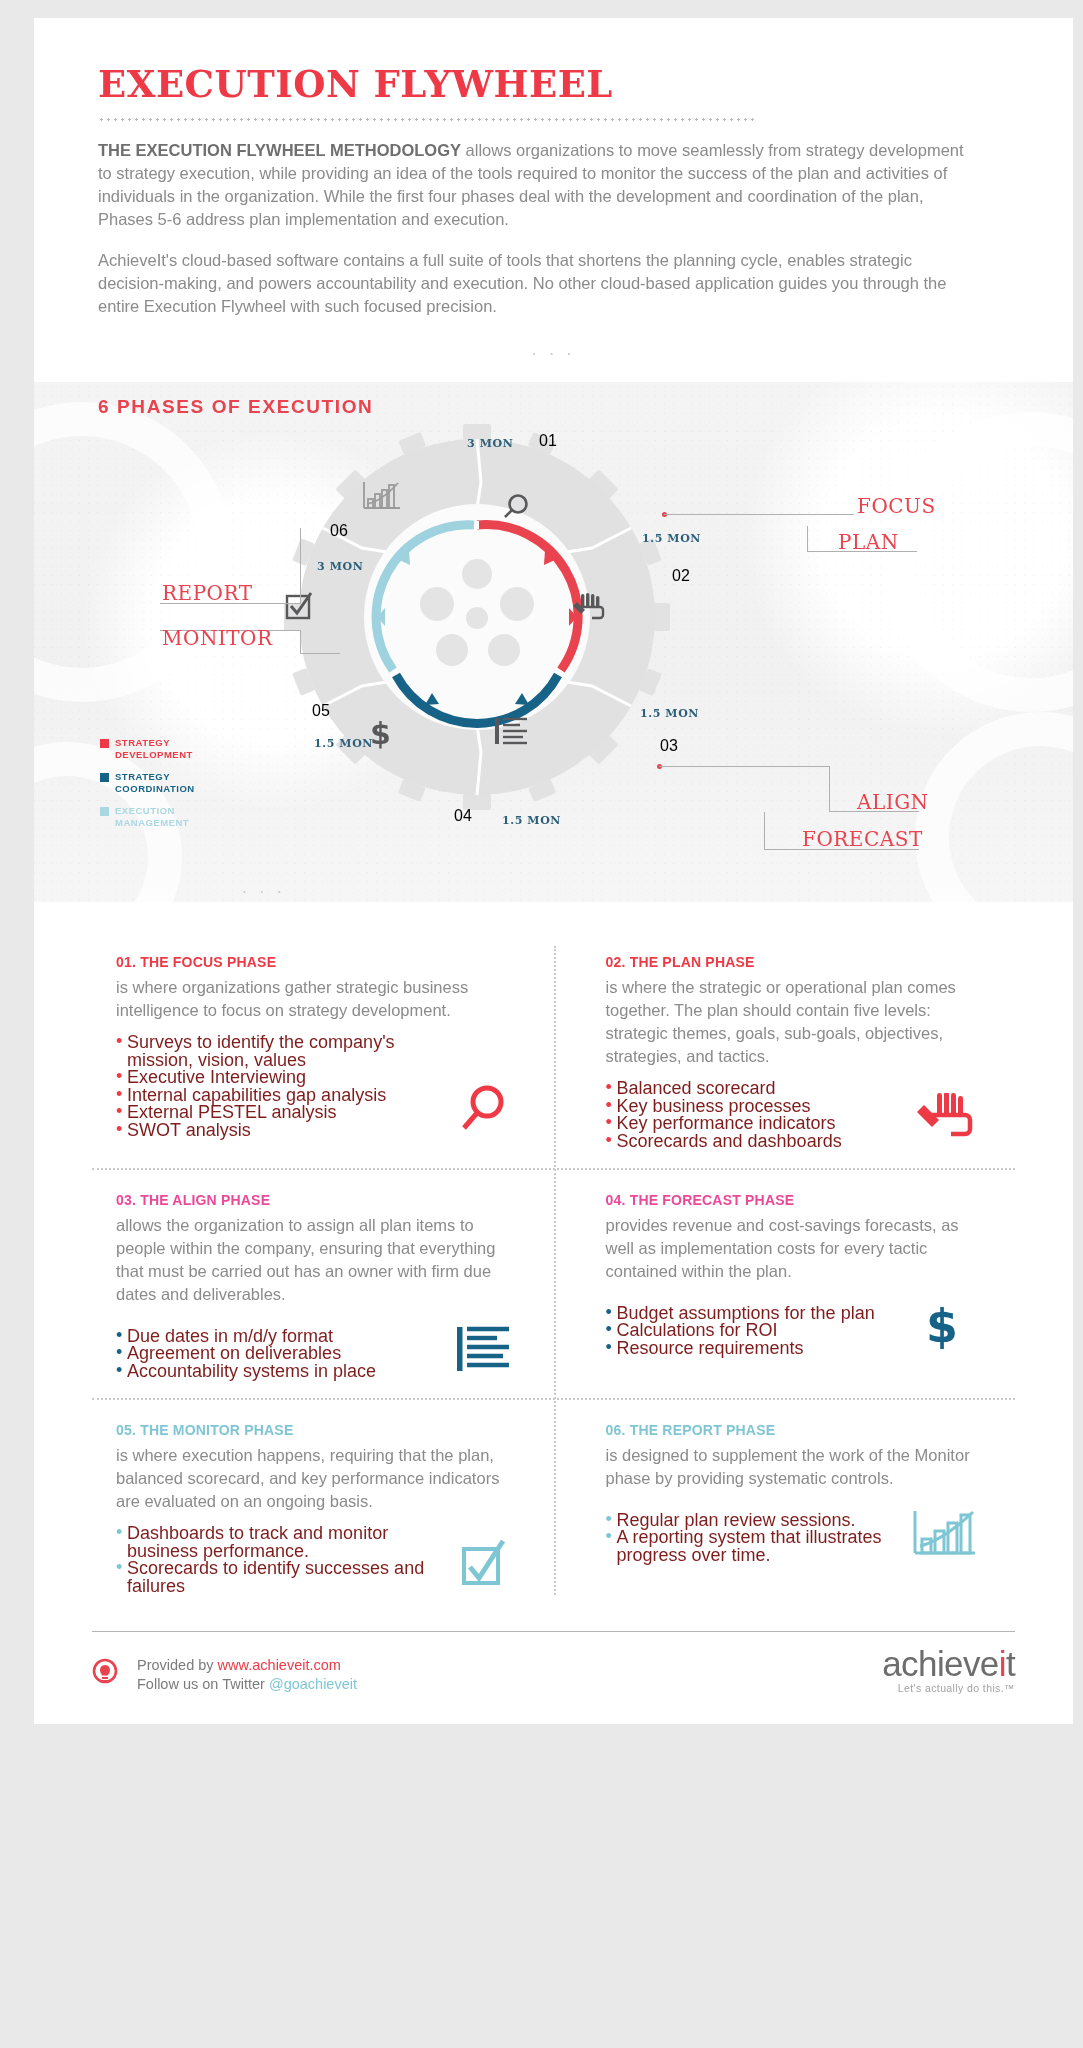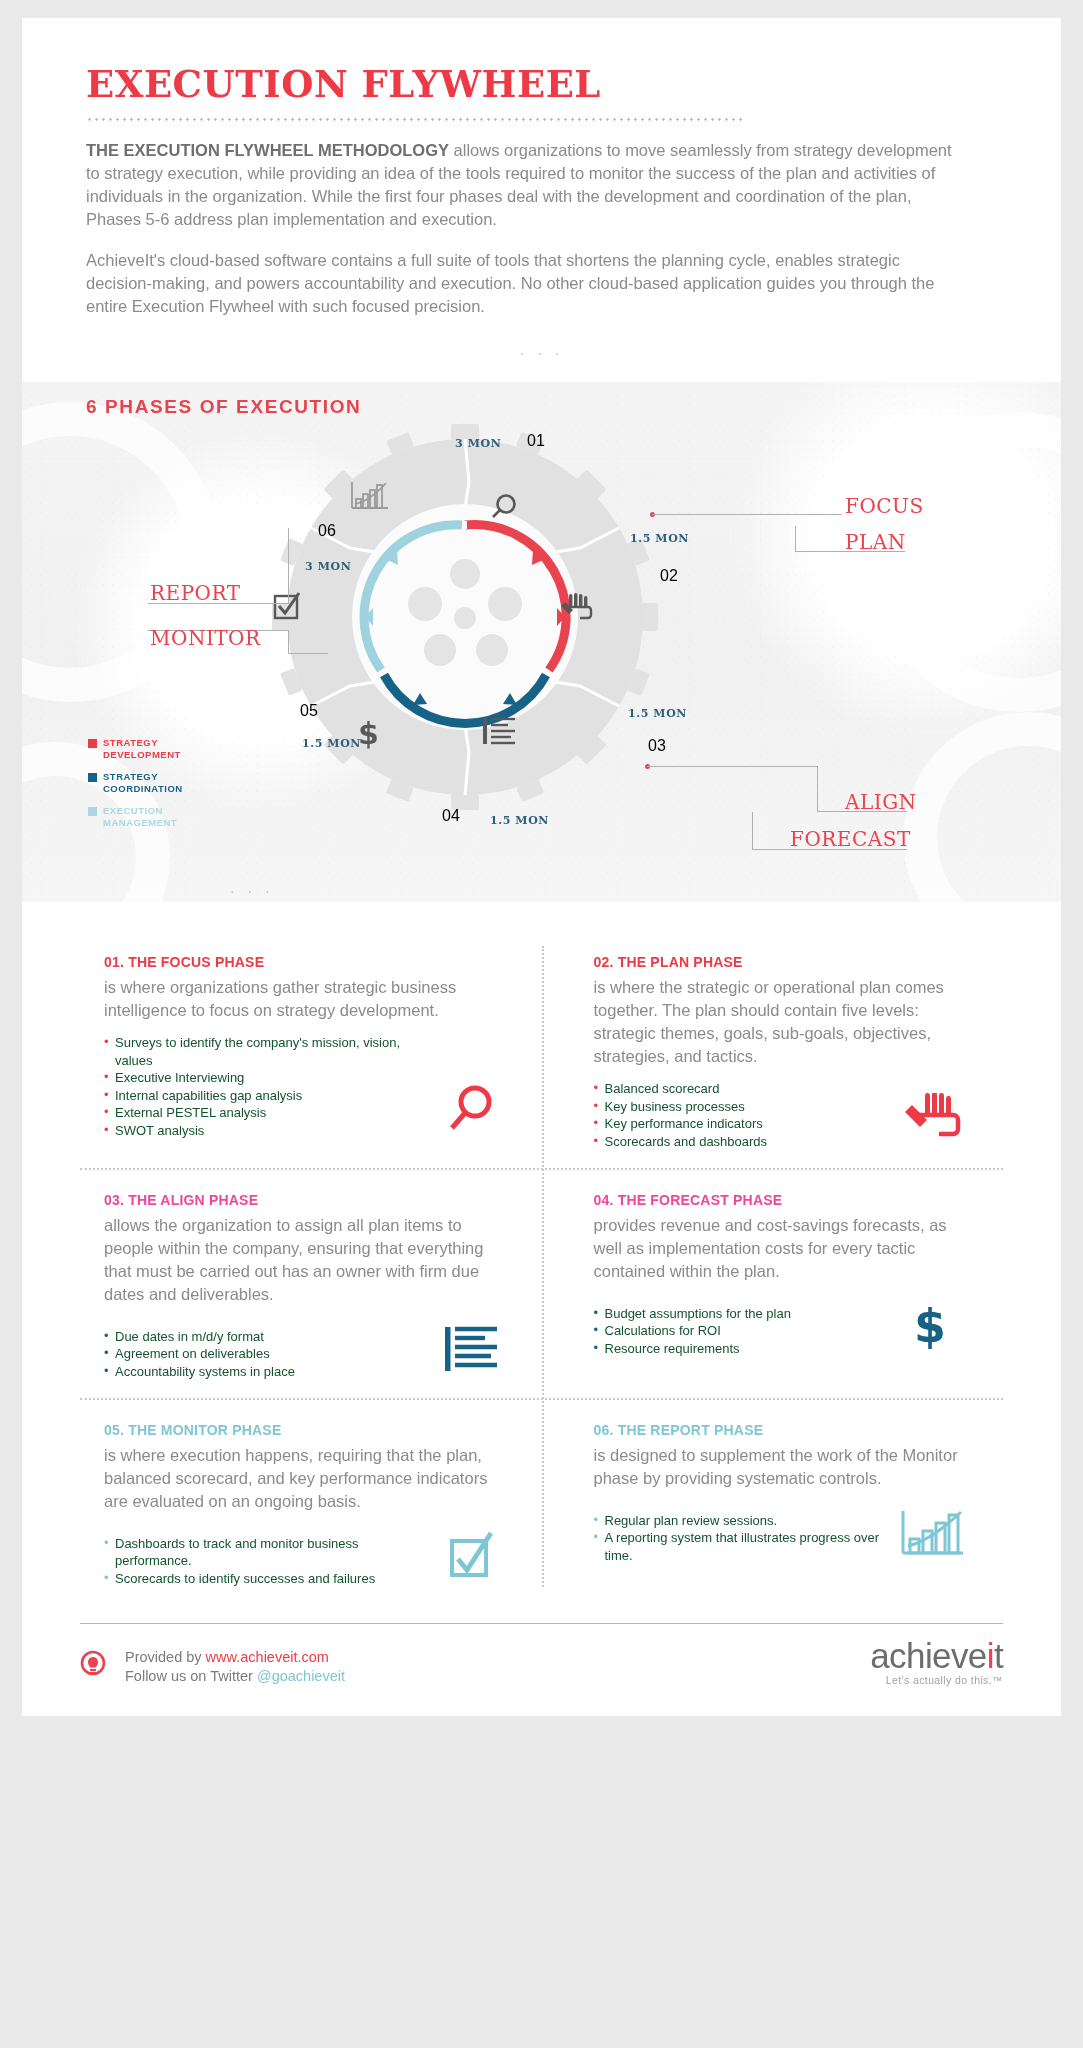--- a/index.html
+++ b/index.html
@@ -7,20 +7,21 @@
     width: 1083px;
     background: #e9e9e9;
     font-family: "Liberation Sans", sans-serif;
   }
   .page {
     position: relative;
     width: 975px;
     min-height: 2048px;
     background: #e9e9e9;
     padding: 18px 22px 11px 22px;
+    margin-left: 12px;
   }
   .sheet {
     position: relative;
     width: 1039px;
     background: #ffffff;
     overflow: hidden;
   }
 
   
   .intro { padding: 44px 64px 22px 64px; background:#fff; }
@@ -123,21 +124,21 @@
 
   
   .cards { padding: 30px 58px 10px 58px; position:relative; }
   .card-grid { display:flex; flex-wrap:wrap; position:relative; }
   .card { width:50%; padding: 22px 34px 14px 24px; position:relative; }
   .card.right { padding-left:52px; }
   .card-h { font-size:14px; font-weight:700; letter-spacing:.2px; margin-bottom:6px; }
   .card-lead { font-size:16.5px; line-height:23px; color:#8b8b8b; margin-bottom:12px; }
   .card-body { display:flex; align-items:flex-end; justify-content:space-between; gap:10px; }
   .bullets { list-style:none; }
-  .bullets li { font-size:13px; line-height:17.5px; color:#14532d; padding-left:11px; position:relative; }
+  .bullets li { font-size:18px; line-height:17.5px; color:#7f1d1d; padding-left:11px; position:relative; }
   .bullets li::before { content:"•"; position:absolute; left:0; top:-1px; }
   .card-icon { flex:none; width:72px; height:62px; display:flex; align-items:center; justify-content:center; }
 
   .vdiv {
     position:absolute; top:14px; bottom:14px; left:50%;
     border-left:2px dotted #c9c9c9;
   }
   .hdiv { width:100%; border-top:2px dotted #c9c9c9; margin:4px 0 0 0; }
 
   .c-red   { color:#ed3a46; }
@@ -333,21 +334,21 @@
 
     <div class="callout" style="left:318px; top:140px;">06</div>
     <div class="callout" style="left:305px; top:178px; font-size:11px; font-weight:700; color:#2c5f7a; letter-spacing:.6px; font-family:'DejaVu Serif',serif;">3 MON</div>
 
     <div class="co-dot" style="left:650px; top:130px;"></div>
     <div class="co-line" style="position:absolute; left:652px; top:132px; width:190px; z-index:7;"></div>
     <div class="callout co-text" style="left:845px; top:112px;">FOCUS</div>
 
     <div class="co-v" style="left:795px; top:144px; height:26px; z-index:7;"></div>
     <div class="co-line" style="position:absolute; left:795px; top:169px; width:110px; z-index:7;"></div>
-    <div class="callout co-text" style="left:845px; top:148px;">PLAN</div>
+    <div class="callout co-text" style="left:826px; top:148px;">PLAN</div>
 
     <div class="co-dot" style="left:645px; top:382px;"></div>
     <div class="co-line" style="position:absolute; left:647px; top:384px; width:170px; z-index:7;"></div>
     <div class="co-v" style="left:817px; top:384px; height:46px; z-index:7;"></div>
     <div class="co-line" style="position:absolute; left:817px; top:429px; width:90px; z-index:7;"></div>
     <div class="callout co-text" style="left:845px; top:408px;">ALIGN</div>
 
     <div class="co-line" style="position:absolute; left:752px; top:467px; width:155px; z-index:7;"></div>
     <div class="co-v" style="left:752px; top:430px; height:38px; z-index:7;"></div>
     <div class="callout co-text" style="left:790px; top:445px;">FORECAST</div>

